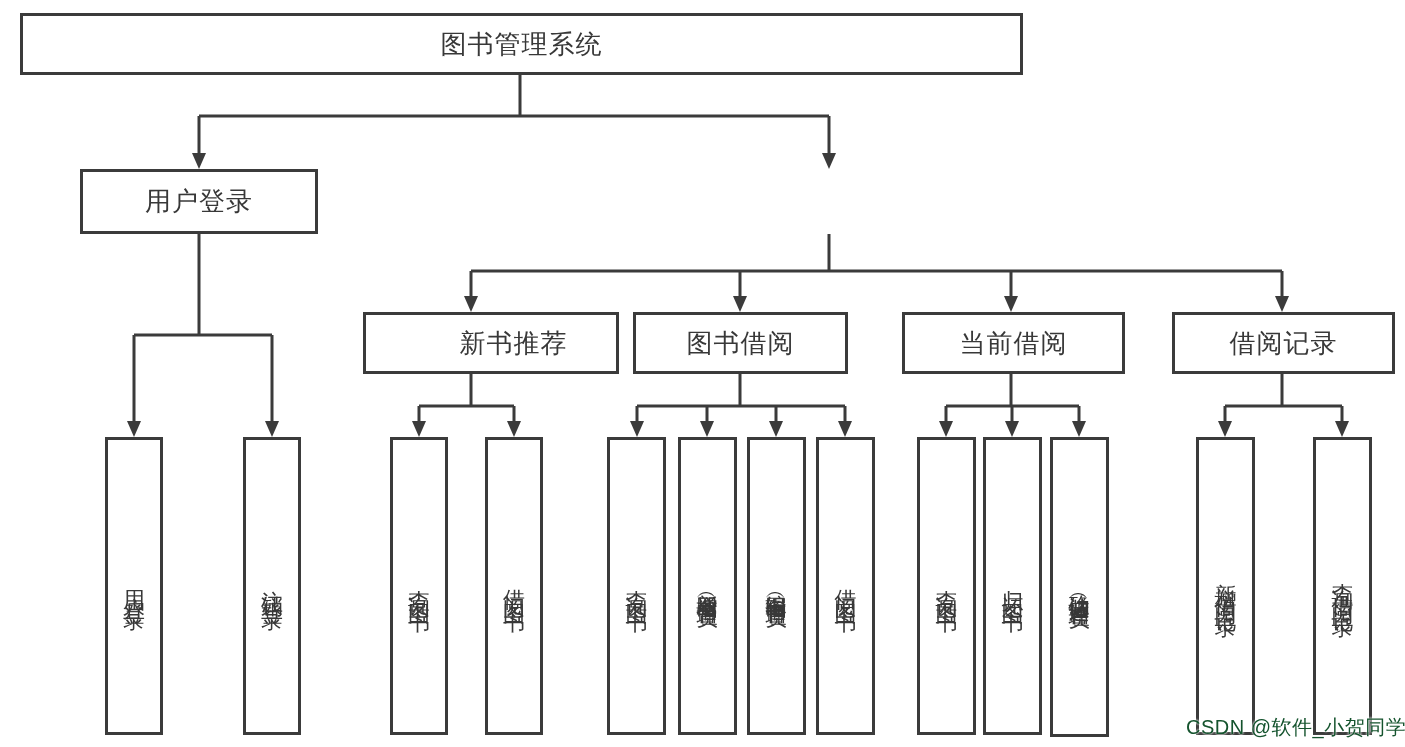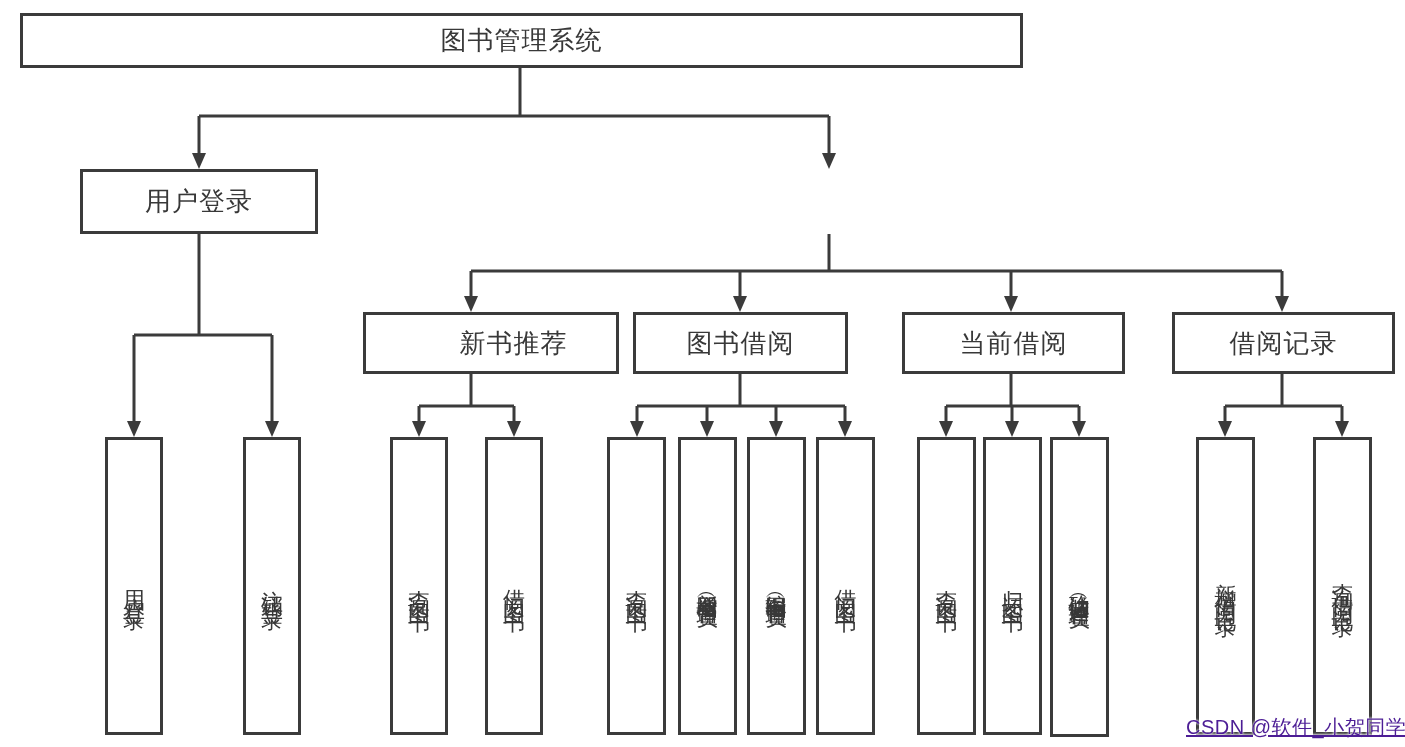--- a/index.html
+++ b/index.html
@@ -25,23 +25,23 @@
     display:flex;align-items:center;justify-content:center;
     color:#383838;
   }
   .vbox .vtxt{
     writing-mode:vertical-rl;text-orientation:mixed;
     font-size:22px;letter-spacing:7px;line-height:1;
   }
   .vbox .vtxt.tight{font-size:21px;letter-spacing:2px;}
   .watermark{
     position:absolute;left:1186px;top:714px;
-    font-size:20px;color:#4c1d95;letter-spacing:0.5px;
+    font-size:20px;color:#14532d;letter-spacing:0.5px;
     text-shadow:0 0 3px #ffffff,0 0 2px #ffffff;
-    white-space:nowrap;z-index:10;text-decoration:underline;
+    white-space:nowrap;z-index:10;
   }
 </style>
 </head>
 <body>
 
 <div class="canvas">
 
   <svg class="connectors" width="1405" height="747" viewBox="0 0 1405 747" aria-hidden="true">
 
     <path class="ln" d="M520 68 V116 M199 116 H829 M199 116 V153 M829 116 V153"></path>
@@ -71,21 +71,21 @@
     <path class="ln" d="M1011 374 V406 M946 406 H1079 M946 406 V421 M1012 406 V421 M1079 406 V421"></path>
     <polygon class="ah" points="939,421 953,421 946,437"></polygon>
     <polygon class="ah" points="1005,421 1019,421 1012,437"></polygon>
     <polygon class="ah" points="1072,421 1086,421 1079,437"></polygon>
 
     <path class="ln" d="M1282 374 V406 M1225 406 H1342 M1225 406 V421 M1342 406 V421"></path>
     <polygon class="ah" points="1218,421 1232,421 1225,437"></polygon>
     <polygon class="ah" points="1335,421 1349,421 1342,437"></polygon>
   </svg>
 
-  <div class="hbox" style="left:20px;top:13px;width:1003px;height:55px;">
+  <div class="hbox" style="left:20px;top:13px;width:1003px;height:62px;">
     <span>图书管理系统</span>
   </div>
 
   <div class="hbox" style="left:80px;top:169px;width:238px;height:65px;">
     <span>用户登录</span>
   </div>
 
   <div class="hbox" style="left:363px;top:312px;width:256px;height:62px;padding-left:45px;">
     <span>新书推荐</span>
   </div>

